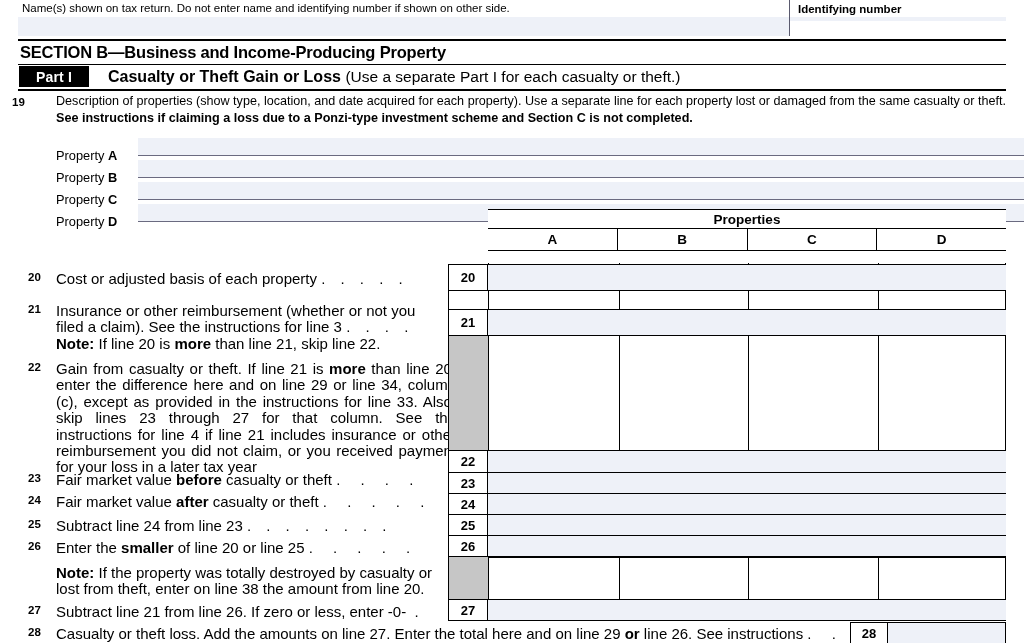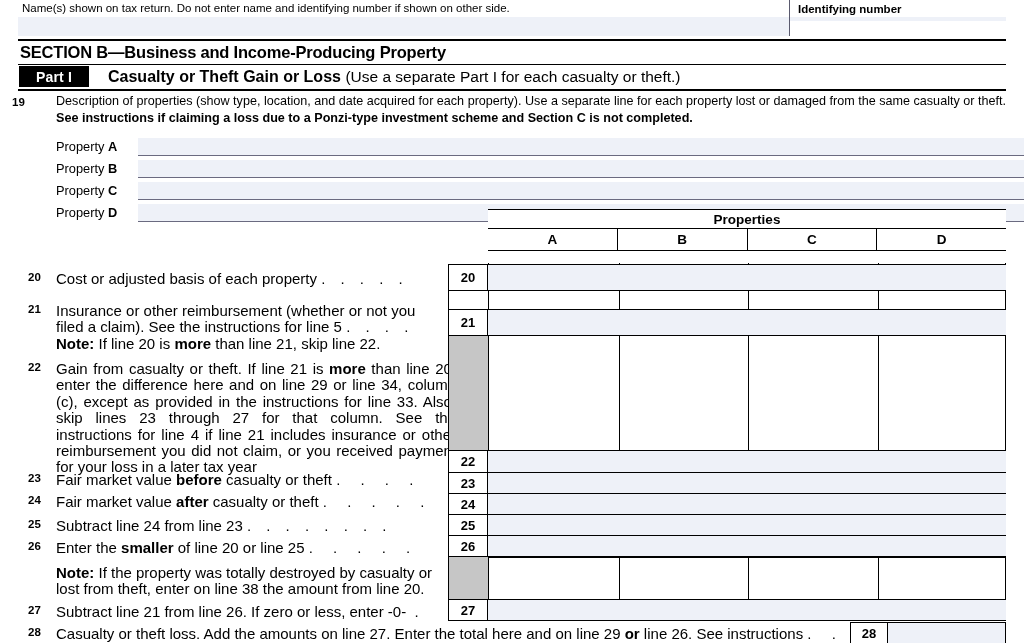--- a/index.html
+++ b/index.html
@@ -83,21 +83,21 @@
     font-size: 11.5px; font-weight: bold;
   }
   .l19-text {
     position: absolute; left: 56px; top: 93px; width: 968px;
     font-size: 12.6px; line-height: 16.5px;
   }
 
   
   .prop-row { position: absolute; left: 56px; height: 19px; }
   .prop-label {
-    position: absolute; left: 0; top: 1px;
+    position: absolute; left: 0; top: 10px;
     font-size: 12.8px; white-space: nowrap;
   }
   .prop-field {
     position: absolute; left: 82px; width: 924px; height: 18px;
     background: #eef1f8; border-bottom: 1.4px solid #6a6a80;
   }
 
   
   .tbl {
     position: absolute; left: 488px; top: 209px;
@@ -263,21 +263,21 @@
 
 <div class="lrow" style="top:271px">
   <span class="lnum">20</span>
   <span class="ltext" style="width:400px"><span>Cost or adjusted basis of each property</span> <span class="dots">.     .      .     .     .</span></span>
 </div>
 
 <div class="lrow" style="top:303px">
   <span class="lnum">21</span>
   <span class="ltext" style="width:400px">
     <span>Insurance  or  other  reimbursement  (whether  or  not  you</span><br>
-    <span>filed a claim). See the instructions for line 5</span> <span class="dots">.     .      .     .</span><br>
+    <span>filed a claim). See the instructions for line 3</span> <span class="dots">.     .      .     .</span><br>
     <span class="bold">Note:</span><span> If line 20 is </span><span class="bold">more</span><span> than line 21, skip line 22.</span>
   </span>
 </div>
 
 <div class="lrow" style="top:361px">
   <span class="lnum">22</span>
   <span class="ltext just" style="width:400px"><span>Gain from casualty or theft. If line 21 is </span><span class="bold">more</span><span> than line 20, enter the difference here and on line 29 or line 34, column (c), except as provided in the instructions for line 33. Also, skip lines 23 through 27 for that column. See the instructions for line 4 if line 21 includes insurance or other reimbursement you did not claim, or you received payment for your loss in a later tax year</span></span>
 </div>
 
 <div class="lrow" style="top:472px">

